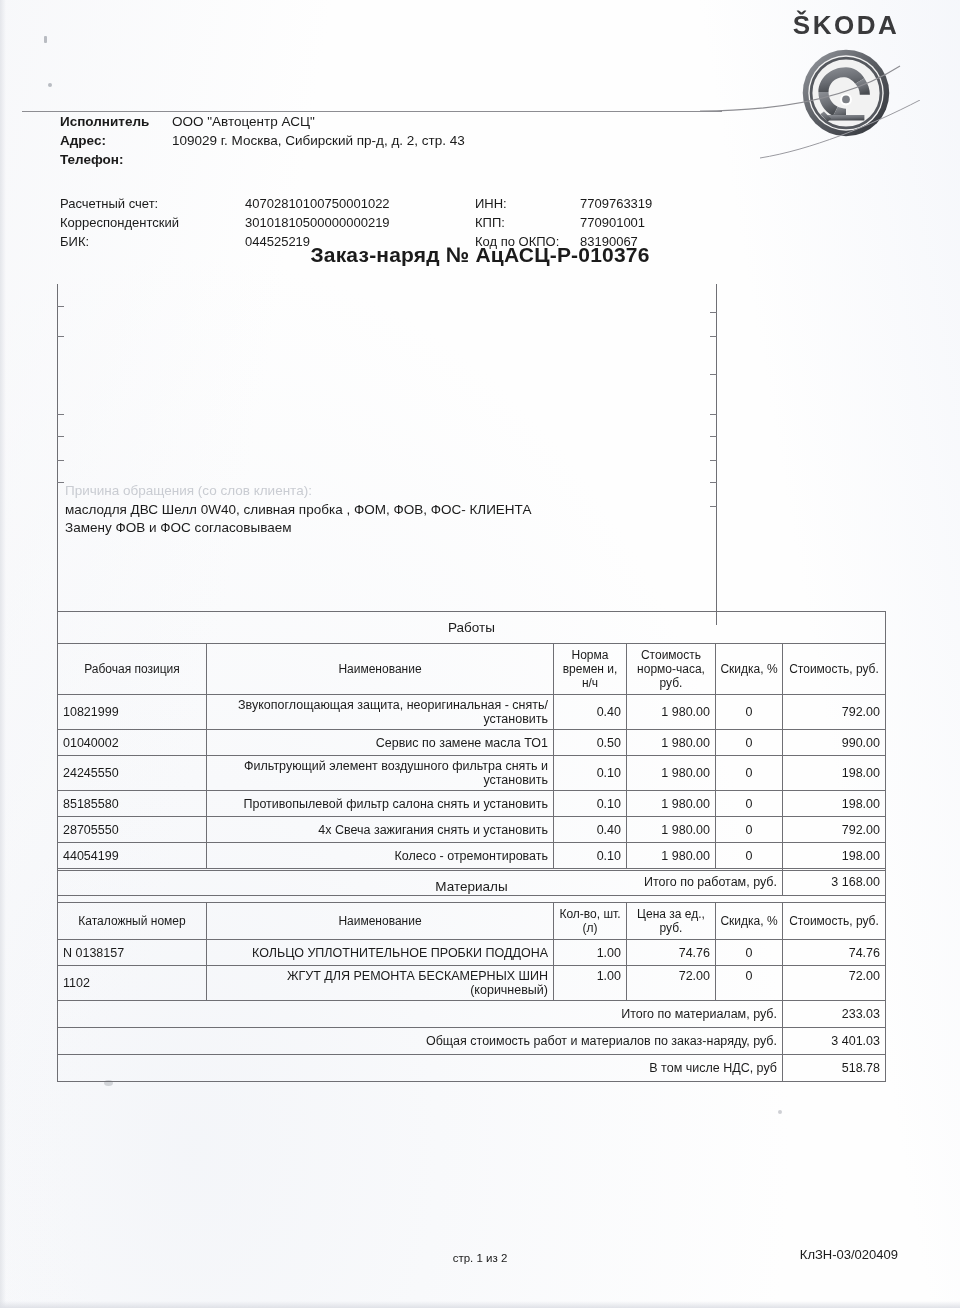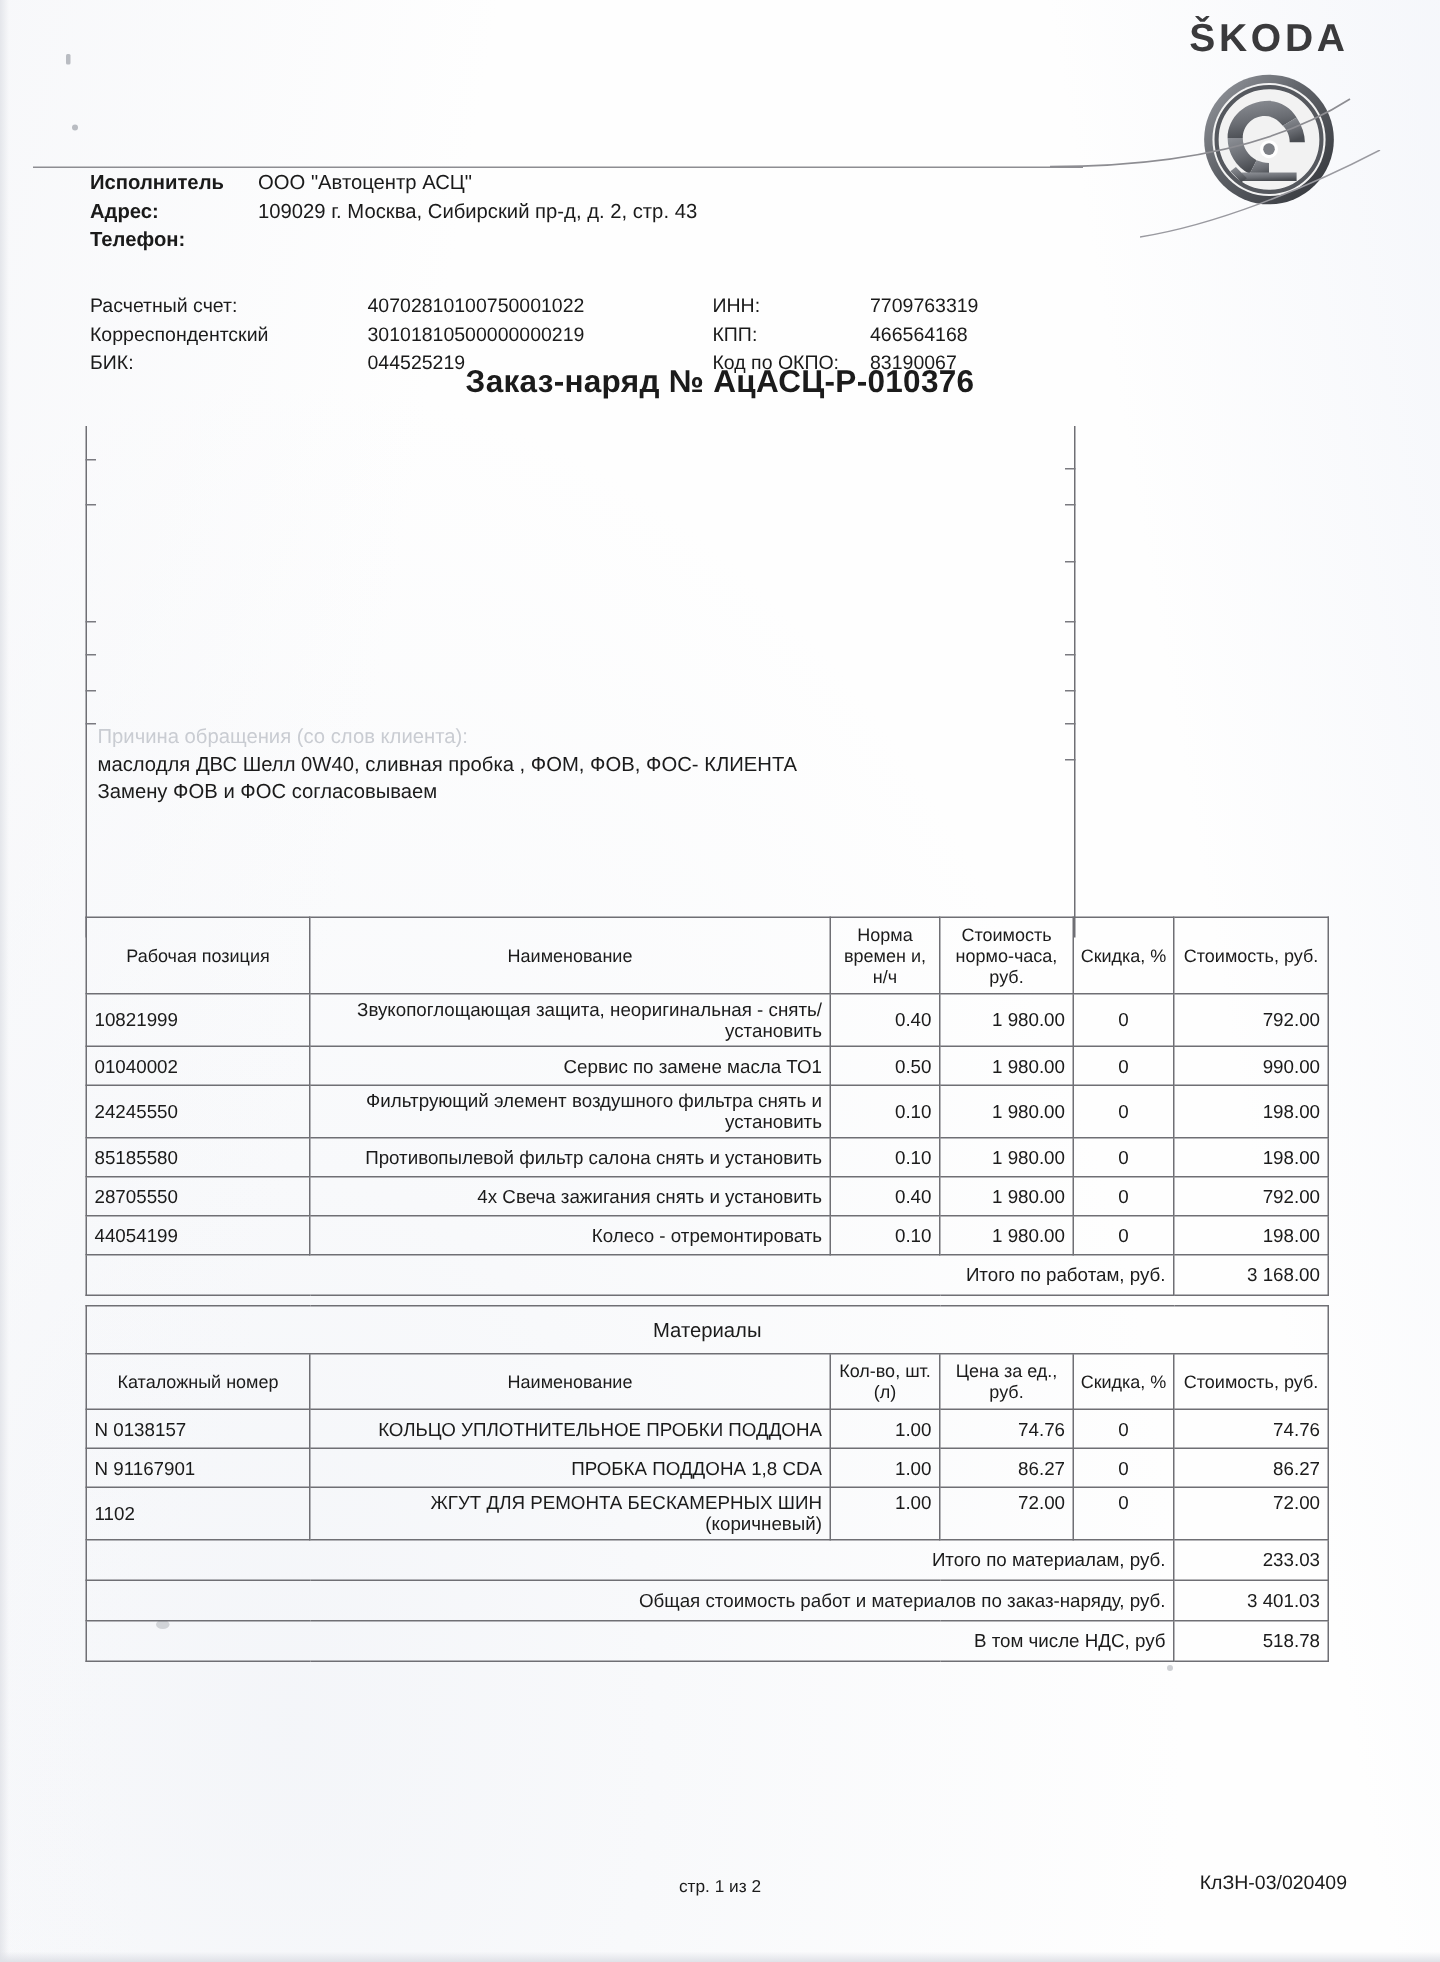--- a/index.html
+++ b/index.html
@@ -304,21 +304,21 @@
     <div class="bank-row">
       <div class="b-l1">Расчетный счет:</div>
       <div class="b-v1">40702810100750001022</div>
       <div class="b-l2">ИНН:</div>
       <div class="b-v2">7709763319</div>
     </div>
     <div class="bank-row">
       <div class="b-l1">Корреспондентский</div>
       <div class="b-v1">30101810500000000219</div>
       <div class="b-l2">КПП:</div>
-      <div class="b-v2">466564168</div>
+      <div class="b-v2">770901001</div>
     </div>
     <div class="bank-row">
       <div class="b-l1">БИК:</div>
       <div class="b-v1">044525219</div>
       <div class="b-l2">Код по ОКПО:</div>
       <div class="b-v2">83190067</div>
     </div>
   </div>
 
   <div class="doc-title">Заказ-наряд № АцАСЦ-Р-010376</div>
@@ -345,20 +345,23 @@
 
     <div class="faded-text">
       <div class="ghost">Причина обращения (со слов клиента):</div>
       <div class="solid">маслодля ДВС Шелл 0W40, сливная пробка , ФОМ, ФОВ, ФОС- КЛИЕНТА</div>
       <div class="solid">Замену ФОВ и ФОС согласовываем</div>
     </div>
   </div>
 
   <table class="tbl" style="top:611px;">
     <tbody>
+      <tr>
+        <td class="band" colspan="6">Работы</td>
+      </tr>
       <tr class="hdr">
         <td class="c-code">Рабочая позиция</td>
         <td class="c-name">Наименование</td>
         <td class="c-norm" style="text-align:center">Норма времен и, н/ч</td>
         <td class="c-rate" style="">Стоимость нормо-часа, руб.</td>
         <td class="c-disc">Скидка, %</td>
         <td class="c-sum" style="text-align:center">Стоимость, руб.</td>
       </tr>
 
       <tr class="row">
@@ -433,28 +436,20 @@
 
       <tr class="row">
         <td class="c-code">N  0138157</td>
         <td class="c-name">КОЛЬЦО УПЛОТНИТЕЛЬНОЕ ПРОБКИ ПОДДОНА</td>
         <td class="c-norm">1.00</td>
         <td class="c-rate">74.76</td>
         <td class="c-disc">0</td>
         <td class="c-sum">74.76</td>
       </tr>
       <tr class="row">
-        <td class="c-code">N  91167901</td>
-        <td class="c-name">ПРОБКА ПОДДОНА 1,8 CDA</td>
-        <td class="c-norm">1.00</td>
-        <td class="c-rate">86.27</td>
-        <td class="c-disc">0</td>
-        <td class="c-sum">86.27</td>
-      </tr>
-      <tr class="row">
         <td class="c-code">1102</td>
         <td class="c-name">ЖГУТ ДЛЯ РЕМОНТА БЕСКАМЕРНЫХ ШИН (коричневый)</td>
         <td class="c-norm" style="vertical-align:top">1.00</td>
         <td class="c-rate" style="vertical-align:top">72.00</td>
         <td class="c-disc" style="vertical-align:top">0</td>
         <td class="c-sum" style="vertical-align:top">72.00</td>
       </tr>
 
       <tr>
         <td class="total-lbl" colspan="5">Итого по материалам, руб.</td>

